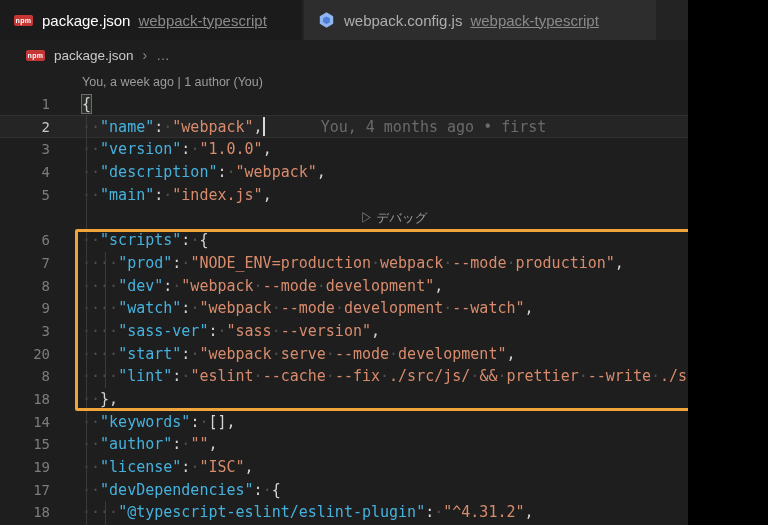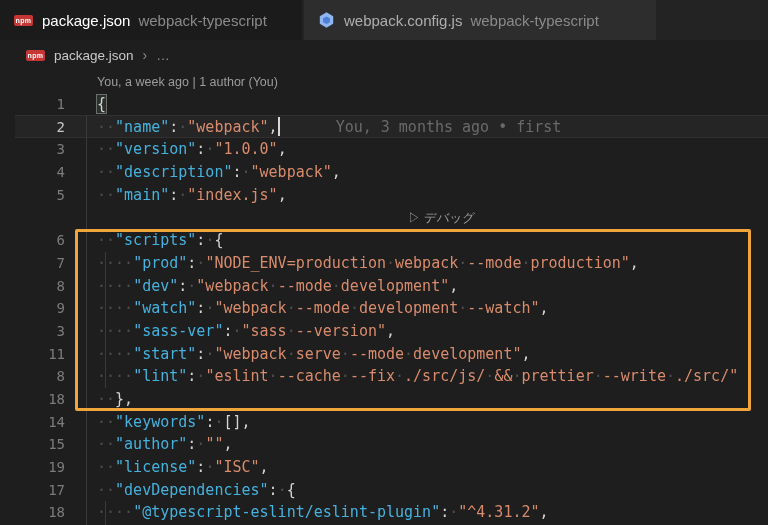--- a/index.html
+++ b/index.html
@@ -1,39 +1,39 @@
 <!DOCTYPE html>
 <html style="--editor_bg: #1e1e1e; --tabbar_bg: #232324; --tab_active_bg: #1b1b1b; --tab_inactive_bg: #2d2d2d; --tab_name_active: #ffffff; --tab_name_inactive: #aeaeae; --tab_desc: #8a8a8a; --breadcrumb_text: #c9c9c9; --breadcrumb_sep: #8c8c8c; --key: #45b2de; --string: #d98c6d; --punct: #d4d4d4; --line_number: #7c7c7c; --line_number_active: #c6c6c6; --whitespace_dot: #4e4e4e; --annotation_box: #f0a43a; --codelens: #9c9c9c; --blame: #6a6a6a; --current_line_bg: #252526; --cursor: #d7d7d7; --npm_red: #c53635; --webpack_light: #8fb6f0; --webpack_dark: #4d7fd8; --indent_guide: #3a3a3a;"><head>
 <meta charset="utf-8">
 <style>
   html,body{margin:0;padding:0;background:#000;}
-  .app{position:relative;width:768px;height:525px;overflow:hidden;background:var(--editor_bg);
+  .app{position:relative;width:688px;height:525px;overflow:hidden;background:var(--editor_bg);
        font-family:"Liberation Sans",sans-serif;}
 
   
   .tabbar{display:flex;height:40px;background:var(--tabbar_bg);}
   .tab{display:flex;align-items:center;height:40px;box-sizing:border-box;padding:0 14px;flex:none;cursor:pointer;}
   .tab.active{width:302px;background:var(--tab_active_bg);}
   .tab.inactive{width:352px;background:var(--tab_inactive_bg);margin-left:2px;}
   .tab-name{font-size:15px;color:var(--tab_name_active);margin-left:9px;white-space:nowrap;}
   .tab.inactive .tab-name{color:var(--tab_name_inactive);}
-  .tab-desc{font-size:15px;color:var(--tab_desc);margin-left:8px;white-space:nowrap;}
+  .tab-desc{font-size:15px;color:var(--tab_desc);margin-left:8px;white-space:nowrap;text-decoration:underline;}
 
   .npm-badge{display:inline-block;width:19px;height:11px;background:var(--npm_red);border-radius:2px;
              color:#fff;font-weight:bold;font-size:7px;line-height:11px;text-align:center;letter-spacing:.4px;flex:none;}
   .wp-icon{width:17px;height:18px;flex:none;}
 
   
   .breadcrumb{display:flex;align-items:center;height:30px;padding-left:26px;gap:9px;background:var(--editor_bg);}
   .bc-text{font-size:13.5px;color:var(--breadcrumb_text);}
   .bc-sep{font-size:14px;color:var(--breadcrumb_sep);}
   .bc-ellipsis{font-size:13.5px;color:var(--breadcrumb_sep);}
 
   
-  .rows{position:absolute;top:70px;left:0;right:0;margin-left:15px;}
+  .rows{position:absolute;top:70px;left:0;right:0;}
   .row{height:22.7px;display:flex;align-items:center;position:relative;
        font-family:"DejaVu Sans Mono","Liberation Mono",monospace;font-size:15px;}
   .row.current{background:var(--current_line_bg);
        box-shadow:inset 0 1px 0 rgba(255,255,255,.055),inset 0 -1px 0 rgba(255,255,255,.055);}
   .gutter{flex:none;width:50px;text-align:right;color:var(--line_number);font-size:14px;}
   .row.current .gutter{color:var(--line_number_active);}
   .code{flex:1;padding-left:32px;white-space:pre;}
   .tk-key{color:var(--key);}
   .tk-str{color:var(--string);}
   .tk-pun{color:var(--punct);}
@@ -83,21 +83,21 @@
       <div class="row">
         <span class="gutter"></span>
         <span class="code" style="padding-left: 32px;"><span class="lens">You, a week ago | 1 author (You)</span></span>
       </div>
       <div class="row">
         <span class="gutter">1</span>
         <span class="code"><span class="tk-pun tk-match">{</span></span>
       </div>
       <div class="row current">
         <span class="gutter">2</span>
-        <span class="code"><span class="tk-pun"><span class="ws">·</span><span class="ws">·</span></span><span class="tk-key">"name"</span><span class="tk-pun">:<span class="ws">·</span></span><span class="tk-str">"webpack"</span><span class="tk-pun">,</span><span class="cursor"></span><span class="blame">You, 3 months ago • first</span></span>
+        <span class="code"><span class="tk-pun"><span class="ws">·</span><span class="ws">·</span></span><span class="tk-key">"name"</span><span class="tk-pun">:<span class="ws">·</span></span><span class="tk-str">"webpack"</span><span class="tk-pun">,</span><span class="cursor"></span><span class="blame">You, 4 months ago • first</span></span>
       </div>
       <div class="row">
         <span class="gutter">3</span>
         <span class="code"><span class="tk-pun"><span class="ws">·</span><span class="ws">·</span></span><span class="tk-key">"version"</span><span class="tk-pun">:<span class="ws">·</span></span><span class="tk-str">"1.0.0"</span><span class="tk-pun">,</span></span>
       </div>
       <div class="row">
         <span class="gutter">4</span>
         <span class="code"><span class="tk-pun"><span class="ws">·</span><span class="ws">·</span></span><span class="tk-key">"description"</span><span class="tk-pun">:<span class="ws">·</span></span><span class="tk-str">"webpack"</span><span class="tk-pun">,</span></span>
       </div>
       <div class="row">
@@ -122,21 +122,21 @@
       </div>
       <div class="row">
         <span class="gutter">9</span>
         <span class="code"><span class="tk-pun"><span class="ws">·</span><span class="ws">·</span><span class="ws">·</span><span class="ws">·</span></span><span class="tk-key">"watch"</span><span class="tk-pun">:<span class="ws">·</span></span><span class="tk-str">"webpack<span class="ws">·</span>--mode<span class="ws">·</span>development<span class="ws">·</span>--watch"</span><span class="tk-pun">,</span></span>
       </div>
       <div class="row">
         <span class="gutter">3</span>
         <span class="code"><span class="tk-pun"><span class="ws">·</span><span class="ws">·</span><span class="ws">·</span><span class="ws">·</span></span><span class="tk-key">"sass-ver"</span><span class="tk-pun">:<span class="ws">·</span></span><span class="tk-str">"sass<span class="ws">·</span>--version"</span><span class="tk-pun">,</span></span>
       </div>
       <div class="row">
-        <span class="gutter">11</span>
+        <span class="gutter">20</span>
         <span class="code"><span class="tk-pun"><span class="ws">·</span><span class="ws">·</span><span class="ws">·</span><span class="ws">·</span></span><span class="tk-key">"start"</span><span class="tk-pun">:<span class="ws">·</span></span><span class="tk-str">"webpack<span class="ws">·</span>serve<span class="ws">·</span>--mode<span class="ws">·</span>development"</span><span class="tk-pun">,</span></span>
       </div>
       <div class="row">
         <span class="gutter">8</span>
         <span class="code"><span class="tk-pun"><span class="ws">·</span><span class="ws">·</span><span class="ws">·</span><span class="ws">·</span></span><span class="tk-key">"lint"</span><span class="tk-pun">:<span class="ws">·</span></span><span class="tk-str">"eslint<span class="ws">·</span>--cache<span class="ws">·</span>--fix<span class="ws">·</span>./src/js/<span class="ws">·</span>&amp;&amp;<span class="ws">·</span>prettier<span class="ws">·</span>--write<span class="ws">·</span>./src/"</span></span>
       </div>
       <div class="row">
         <span class="gutter">18</span>
         <span class="code"><span class="tk-pun"><span class="ws">·</span><span class="ws">·</span>},</span></span>
       </div>

